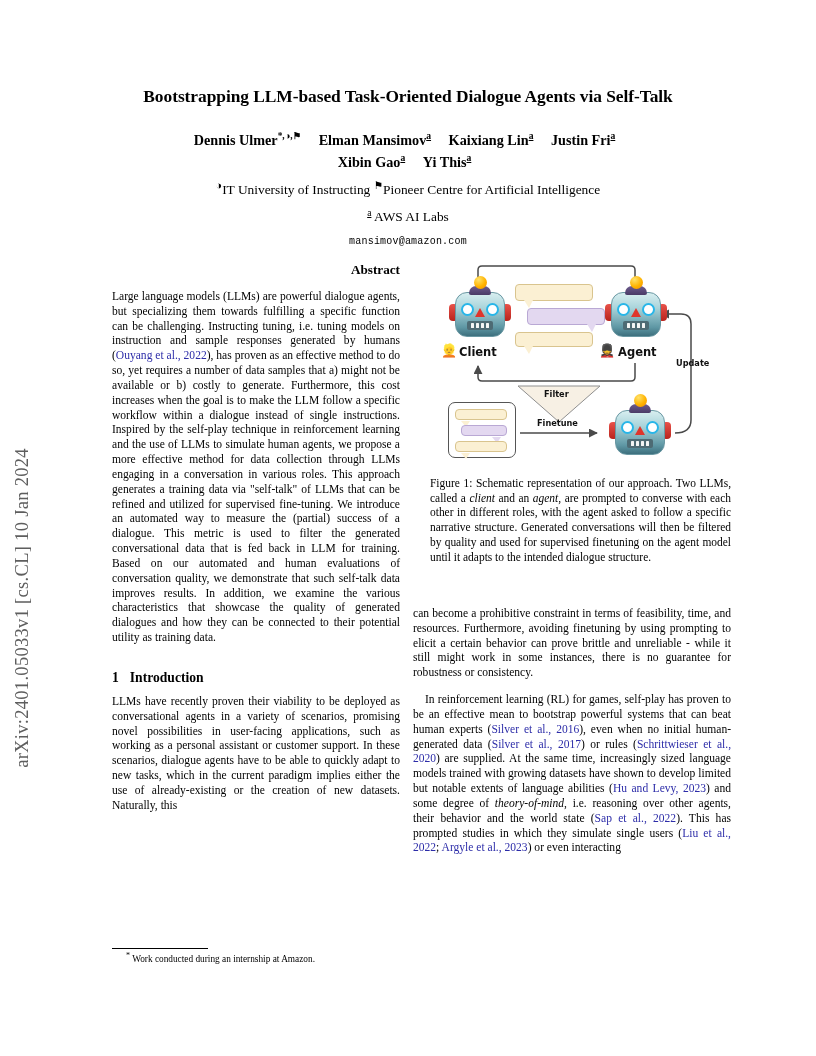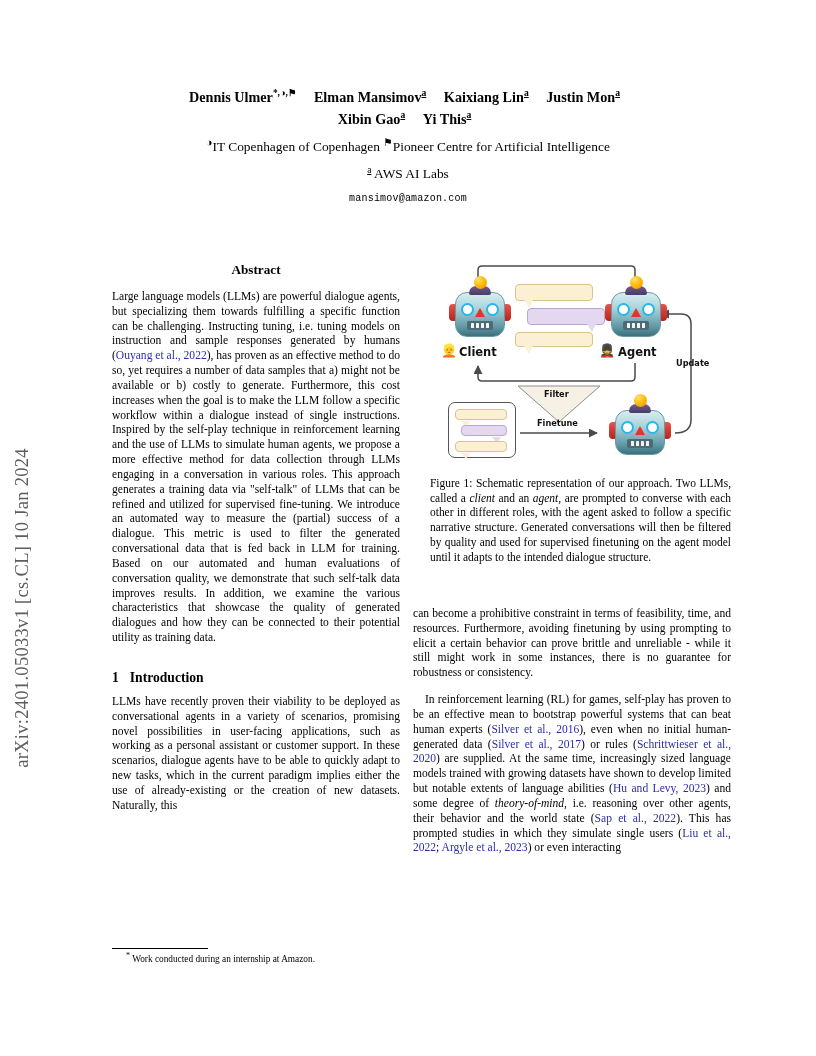--- a/index.html
+++ b/index.html
@@ -122,21 +122,21 @@
     position: absolute;
     left: 413px;
     top: 262px;
     width: 318px;
   }
 
   h2.section-head {
     font-size: 13.2px;
     font-weight: bold;
     margin: 0;
-    text-align: center;
+    text-align: right;
   }
   h2.sec-num {
     font-size: 13.6px;
     font-weight: bold;
     margin: 0 0 8px 0;
     text-align: left;
   }
   h2.sec-num .num { margin-right: 11px; }
 
   p.body {
@@ -367,35 +367,36 @@
 </head>
 <body>
 
 <div id="arxiv-stamp">
   <span class="stamp-text">arXiv:2401.05033v1  [cs.CL]  10 Jan 2024</span>
 </div>
 
 <div id="page">
 
   <div id="title-block">
+    <div id="paper-title">Bootstrapping LLM-based Task-Oriented Dialogue Agents via Self-Talk</div>
 
     <div class="author-line">
       <span class="auth"><span>Dennis Ulmer</span><sup class="mk">*,◑,⚑</sup></span>
       <span class="auth"><span>Elman Mansimov</span><sup class="mk-a">a</sup></span>
       <span class="auth"><span>Kaixiang Lin</span><sup class="mk-a">a</sup></span>
-      <span class="auth"><span>Justin Mon</span><sup class="mk-a">a</sup></span>
+      <span class="auth"><span>Justin Fri</span><sup class="mk-a">a</sup></span>
     </div>
 
     <div class="author-line">
       <span class="auth"><span>Xibin Gao</span><sup class="mk-a">a</sup></span>
       <span class="auth"><span>Yi This</span><sup class="mk-a">a</sup></span>
     </div>
 
     <div class="affil-line">
-      <span class="sym">◑</span><span>IT Copenhagen of Copenhagen</span>
+      <span class="sym">◑</span><span>IT University of Instructing</span>
       <span class="sym">⚑</span><span>Pioneer Centre for Artificial Intelligence</span>
     </div>
     <div class="affil-line">
       <span class="affil-a">a</span> <span>AWS AI Labs</span>
     </div>
 
     <div id="email-line">mansimov@amazon.com</div>
   </div>
 
   <div id="col-left">

